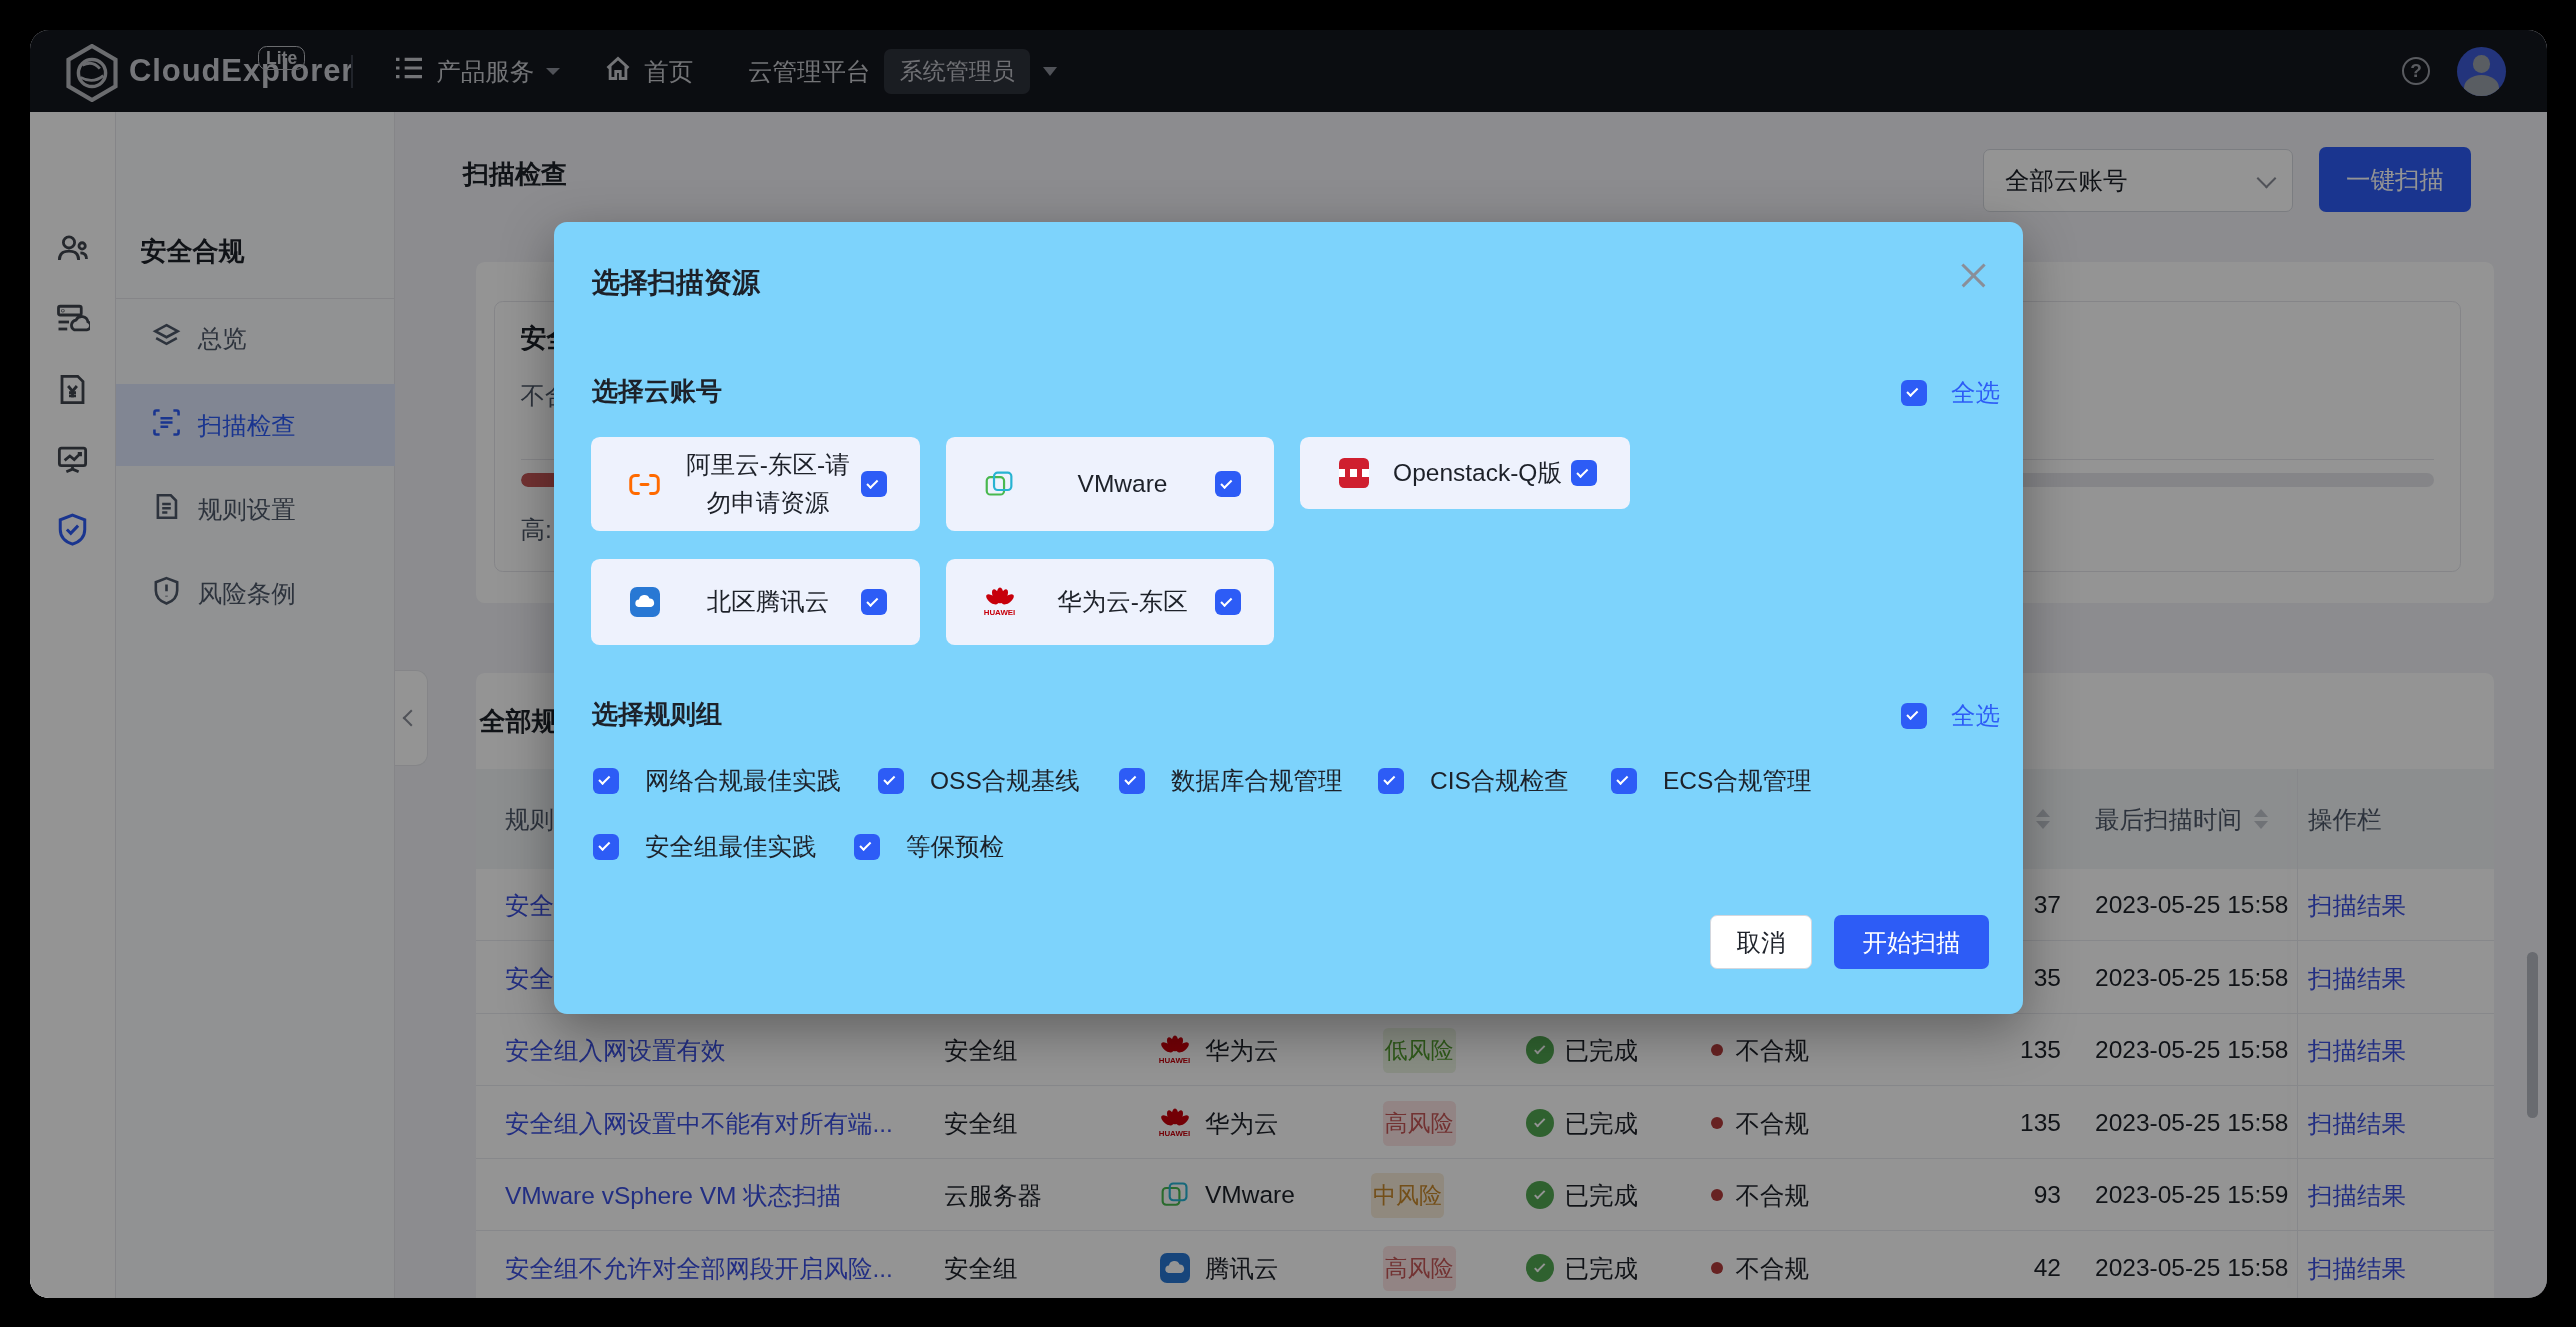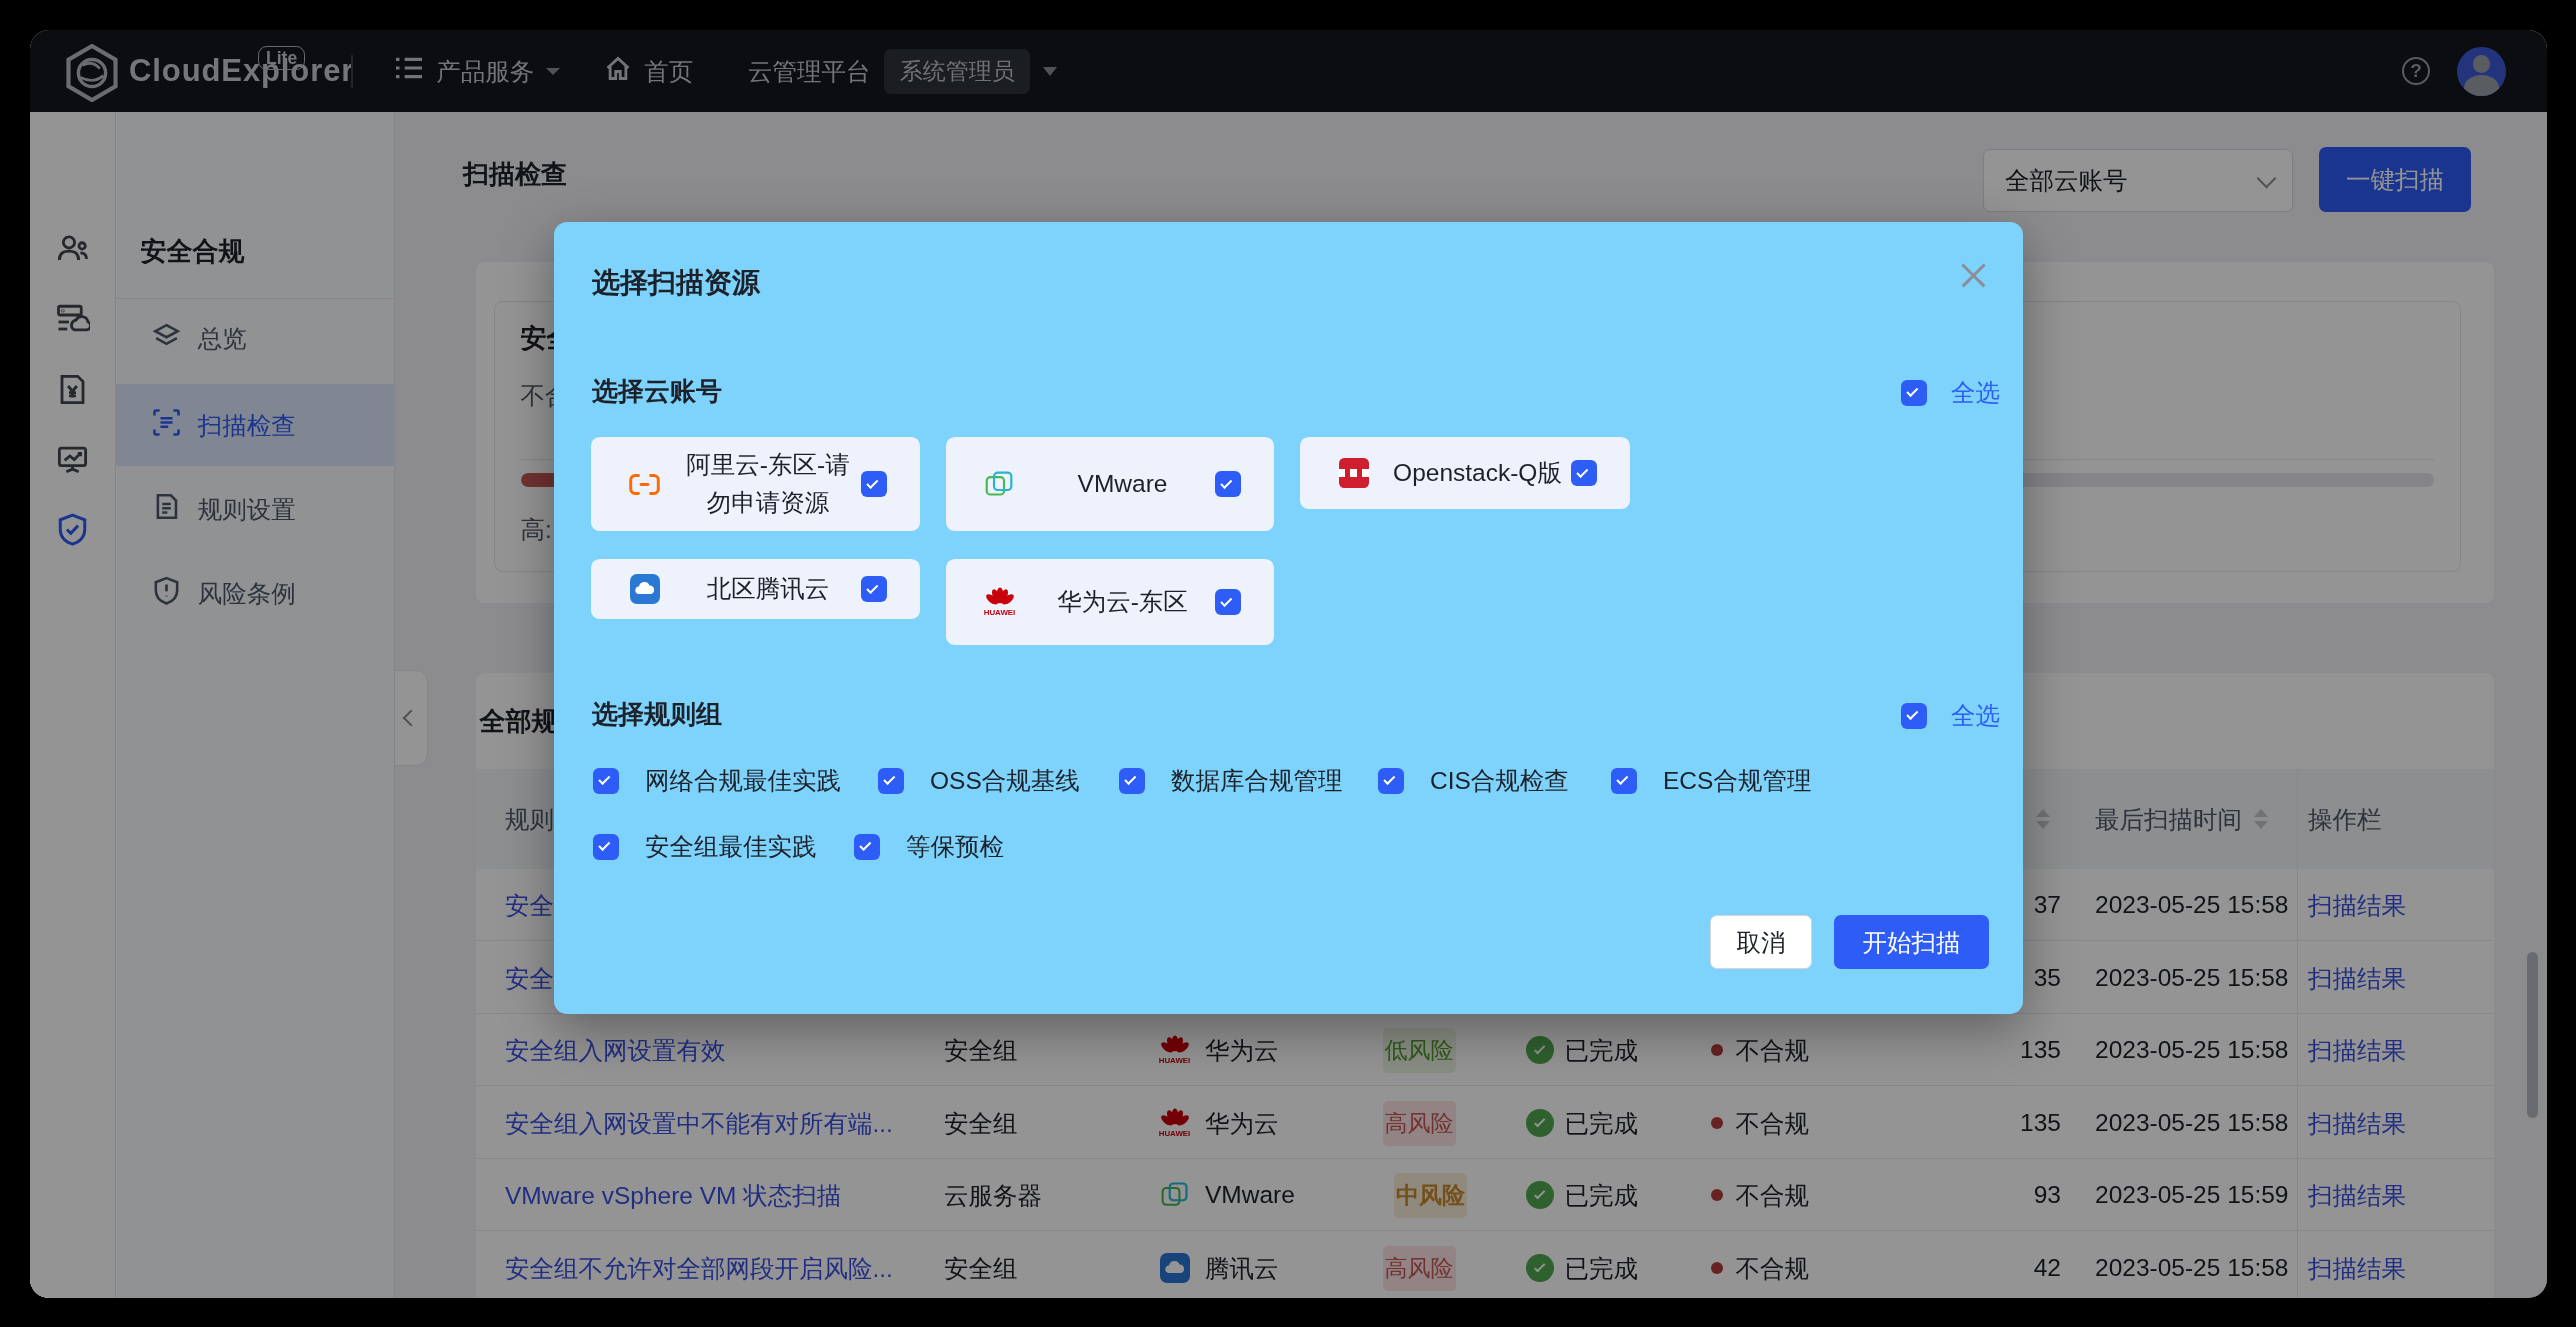--- a/index.html
+++ b/index.html
@@ -405,21 +405,21 @@
       <span class="cell" style="left:468px;">云服务器</span>
       <span class="cell" style="left:682px;">
         <span class="picon">
               <svg width="30" height="30" viewBox="0 0 34 34">
                 <rect x="3" y="9" width="19" height="19" rx="4" fill="none" stroke="#49b84f" stroke-width="2.4"></rect>
                 <rect x="11" y="4" width="19" height="19" rx="4" fill="none" stroke="#27b3d2" stroke-width="2.4"></rect>
               </svg>
             </span>
         <span>VMware</span>
       </span>
-      <span class="cell" style="left:895px;width:96px;justify-content:flex-end;font-weight:bold;">
+      <span class="cell" style="left:895px;width:96px;justify-content:flex-start;">
             <span class="badge mid">中风险</span>
           </span>
       <span class="cell" style="left:1050px;">
             <span class="okcircle">
               <span class="ck"></span>
             </span>
             <span>已完成</span>
           </span>
       <span class="cell" style="left:1235px;">
             <span class="reddot"></span>
@@ -515,21 +515,21 @@
               <span class="mid"></span>
               <span class="l"></span>
               <span class="r"></span>
             </span>
           </span>
       <span class="acct-label">Openstack-Q版</span>
       <span class="cbox">
             <span class="ck"></span>
           </span>
     </div>
-    <div class="acct-card" style="left:37px;top:337px;width:329px;height:60px;">
+    <div class="acct-card" style="left:37px;top:337px;width:329px;height:86px;">
       <span class="picon">
             <span class="tencent-sq">
               <svg width="23" height="15.7" viewBox="0 0 26 18">
                 <path d="M6 15 a4.4 4.4 0 0 1 0.6 -8.7 a6.4 6.4 0 0 1 12.2 -1.2 a5 5 0 0 1 2.6 9.4 l-1.2 0.5 z" fill="#fff"></path>
               </svg>
             </span>
           </span>
       <span class="acct-label">北区腾讯云</span>
       <span class="cbox">
             <span class="ck"></span>

